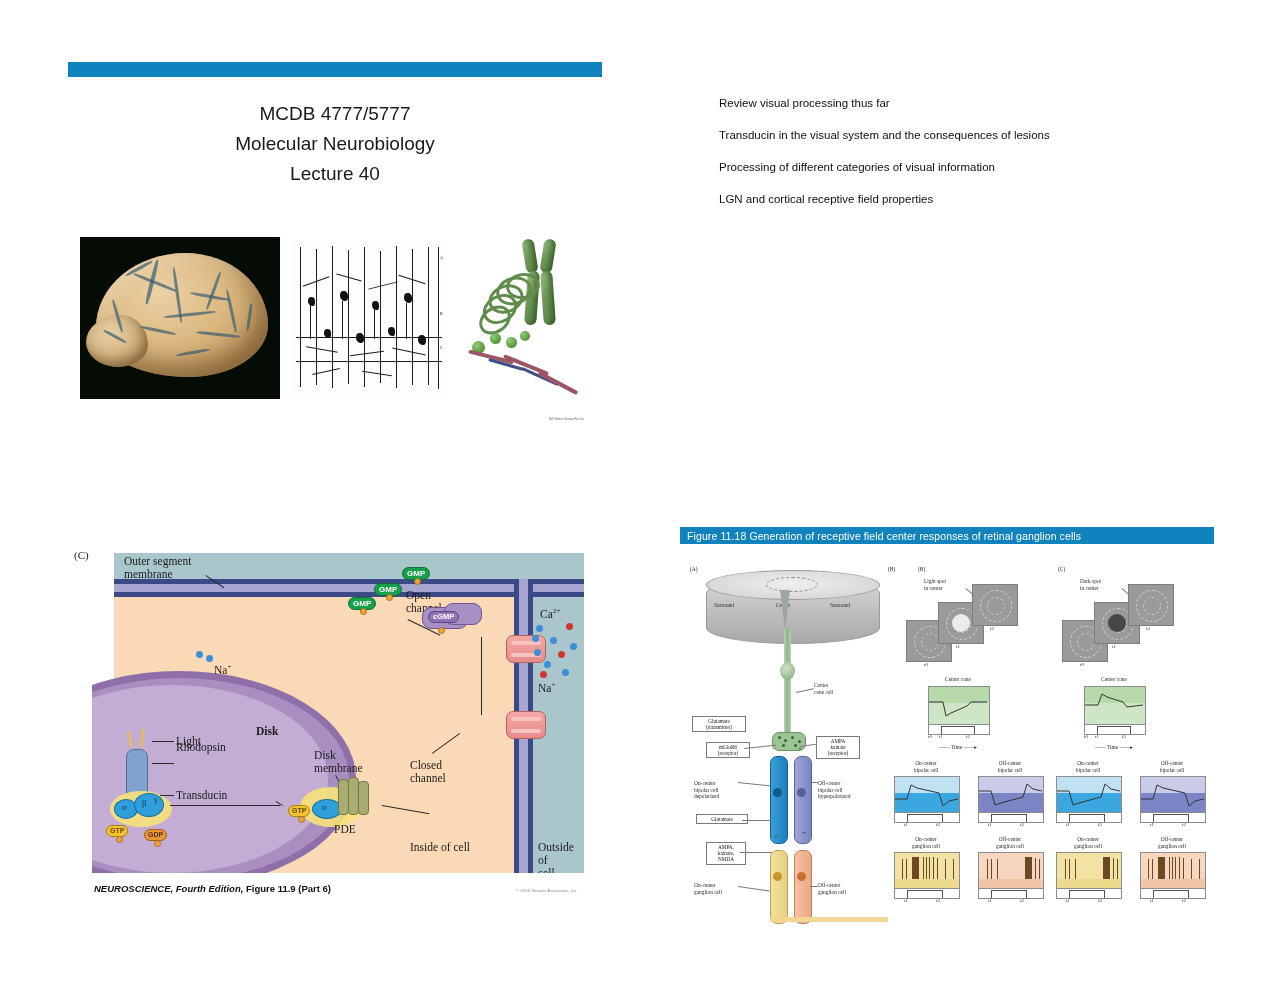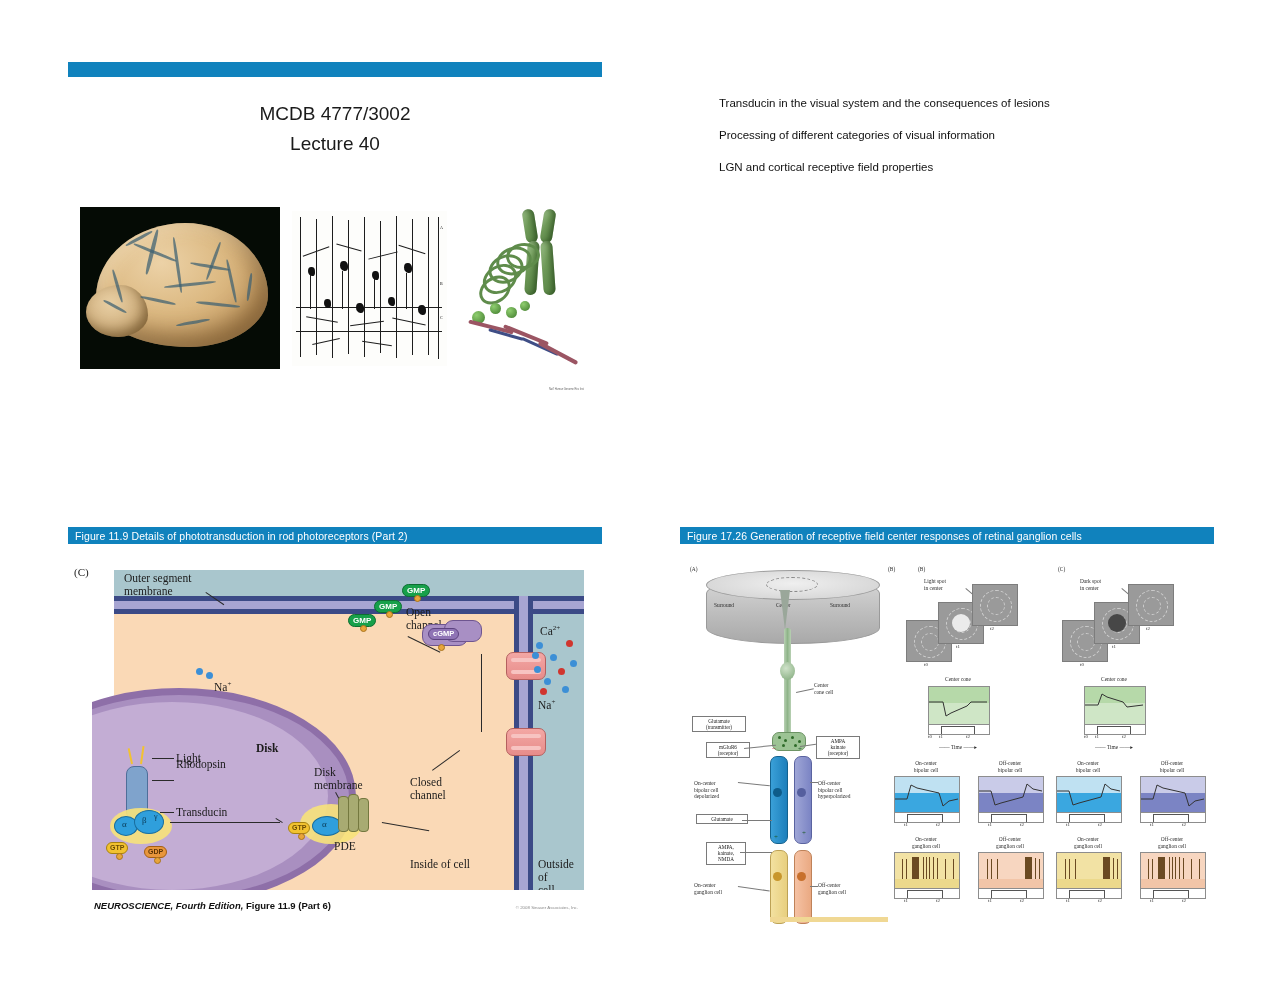--- a/index.html
+++ b/index.html
@@ -171,21 +171,22 @@
   .spike{position:absolute;background:#6b4a22;width:.8px;}
   .tick{position:absolute;font-family:"Liberation Serif",serif;font-size:5px;color:#333;}
 </style>
 </head>
 <body>
 
 <div class="slide" id="slide-title">
   <div class="bluebar empty"></div>
 
   <div class="title-lines">
-    <div>MCDB 4777/3002</div>
+    <div>MCDB 4777/5777</div>
+    <div>Molecular Neurobiology</div>
     <div>Lecture 40</div>
   </div>
 
   <div class="title-imgs">
 
     <div class="brain-box">
       <div class="brain-shape"></div>
       <div class="brain-cb"></div>
       <div class="sulcus" style="left:70px;top:22px;width:4px;height:46px;transform:rotate(14deg);"></div>
       <div class="sulcus" style="left:96px;top:30px;width:3px;height:56px;transform:rotate(-8deg);"></div>
@@ -262,28 +263,28 @@
       <div class="helix-seg2" style="left:62px;top:138px;width:40px;height:3px;transform:rotate(24deg);"></div>
       <div class="helix-seg" style="left:78px;top:144px;width:44px;height:4px;transform:rotate(28deg);"></div>
       <div class="dna-credit">Nat'l Human Genome Res Inst</div>
     </div>
 
   </div>
 </div>
 
 <div class="slide" id="slide-topics">
   <ul class="topics-list">
+    <li>Review visual processing thus far</li>
     <li>Transducin in the visual system and the consequences of lesions</li>
     <li>Processing of different categories of visual information</li>
     <li>LGN and cortical receptive field properties</li>
   </ul>
 </div>
 
 <div class="slide" id="slide-f119">
-  <div class="bluebar figbar">Figure 11.9  Details of phototransduction in rod photoreceptors (Part 2)</div>
 
   <div class="f119-canvas">
     <div class="panel-letter" style="left:6px;top:22px;">(C)</div>
 
     <div class="f119-art">
       <div class="os-out"></div>
       <div class="cyto"></div>
       <div class="os-mem-top"></div>
       <div class="os-mem-top2"></div>
       <div class="os-mem-top3"></div>
@@ -394,21 +395,21 @@
     </div>
 
     <div class="f119-credit">
       <i>NEUROSCIENCE, Fourth Edition,</i><span> Figure 11.9 (Part 6)</span>
     </div>
     <div class="f119-copy">© 2008 Sinauer Associates, Inc.</div>
   </div>
 </div>
 
 <div class="slide" id="slide-f1118">
-  <div class="bluebar figbar">Figure 17.26  Generation of receptive field center responses of retinal ganglion cells</div>
+  <div class="bluebar figbar">Figure 11.18  Generation of receptive field center responses of retinal ganglion cells</div>
 
   <div class="f1118-canvas">
 
     <div style="position:absolute;left:8px;top:22px;width:200px;height:356px;">
       <div class="sm" style="left:2px;top:0;">(A)</div>
       <div class="cyl"></div>
       <div class="cyl-top"></div>
       <div class="cyl-hole"></div>
       <div class="sm" style="left:26px;top:36px;">Surround</div>
       <div class="sm" style="left:88px;top:36px;">Center</div>

